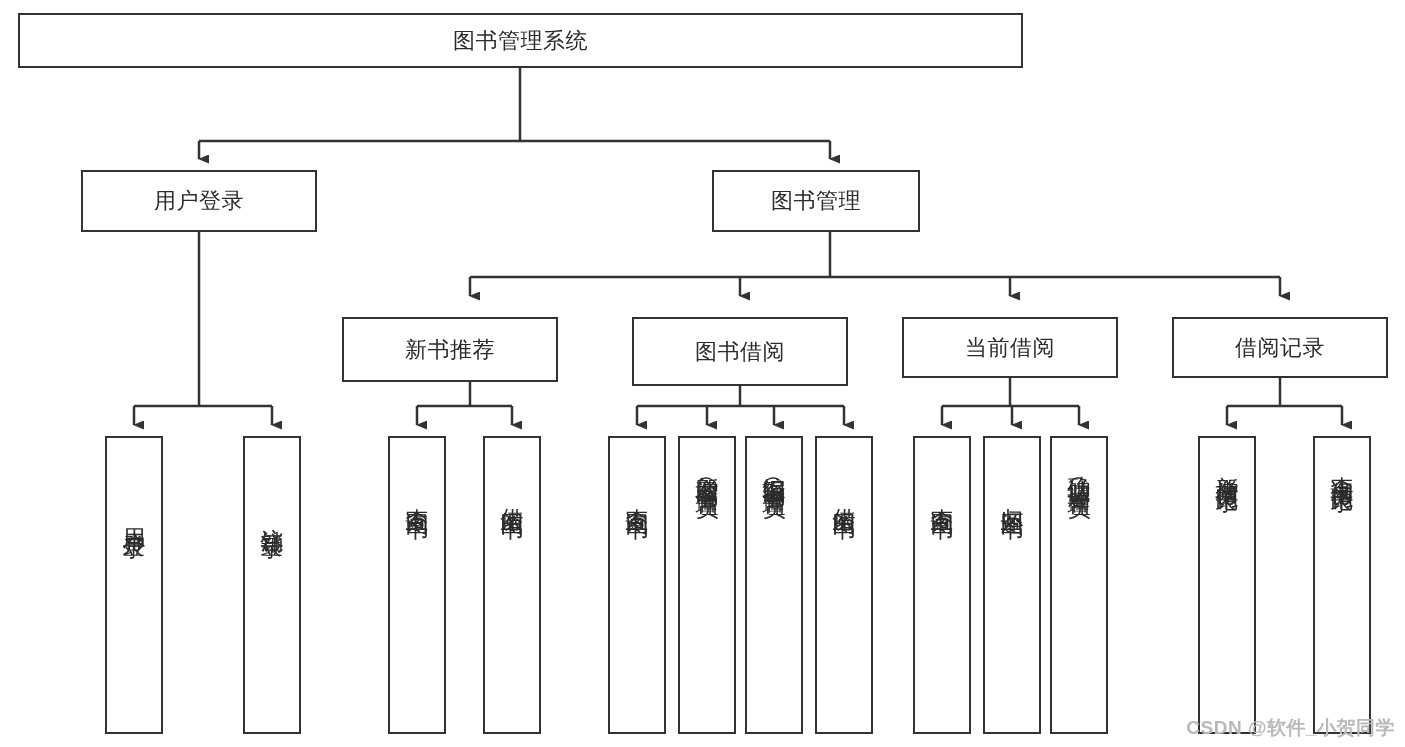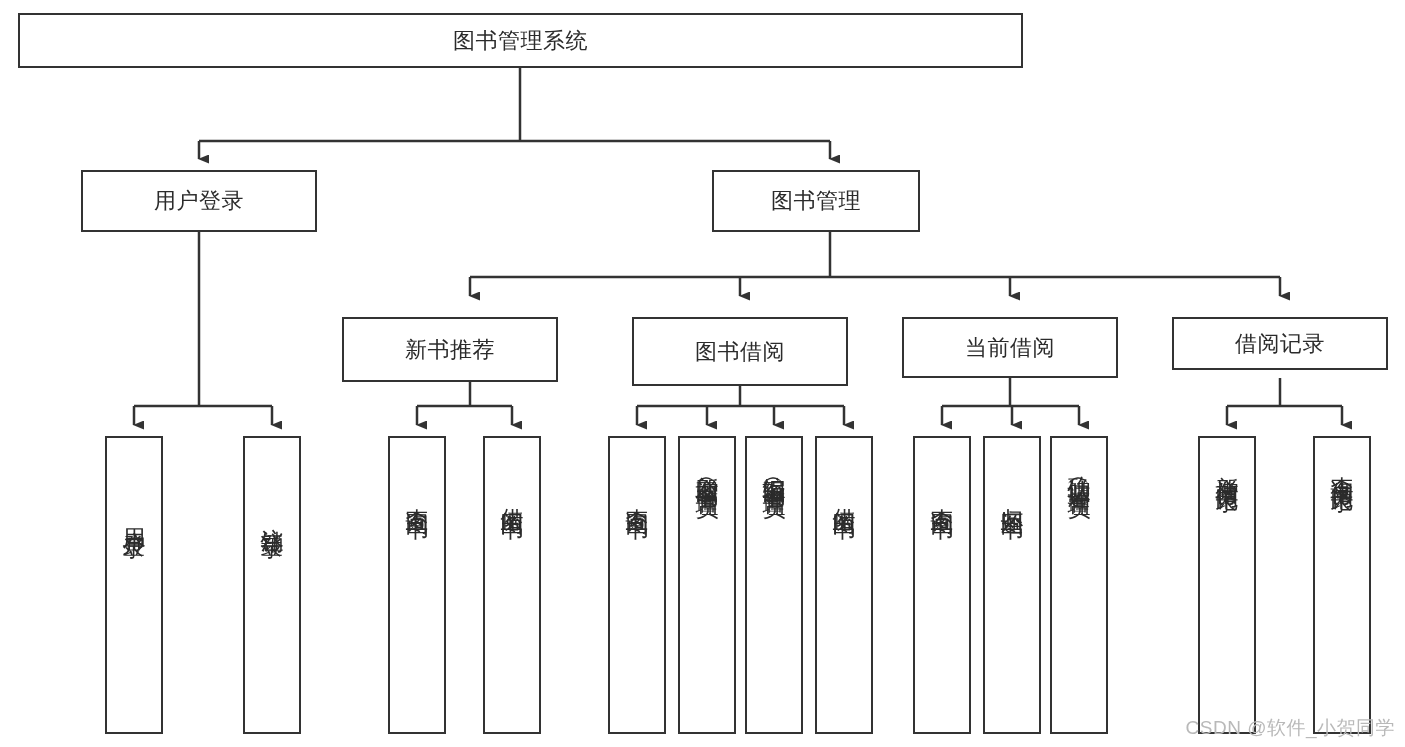--- a/index.html
+++ b/index.html
@@ -65,20 +65,21 @@
     padding-top: 20px;
   }
   .watermark {
     position: absolute;
     right: 10px;
     bottom: 6px;
     font-size: 19px;
     color: #b9b9b9;
     white-space: nowrap;
     letter-spacing: 0.5px;
+    font-weight: bold;
   }
 </style>
 </head>
 <body>
 
 <div id="canvas">
 
   <svg class="diagram" viewBox="0 0 1405 747">
     <defs>
       <marker id="arrow" markerWidth="9" markerHeight="11" refX="4.5" refY="10" orient="auto" markerUnits="userSpaceOnUse">
@@ -142,21 +143,21 @@
 
   <div class="node-box" style="left:342px; top:317px; width:216px; height:65px;">
     <span class="node-label">新书推荐</span>
   </div>
   <div class="node-box" style="left:632px; top:317px; width:216px; height:69px;">
     <span class="node-label">图书借阅</span>
   </div>
   <div class="node-box" style="left:902px; top:317px; width:216px; height:61px;">
     <span class="node-label">当前借阅</span>
   </div>
-  <div class="node-box" style="left:1172px; top:317px; width:216px; height:53px;">
+  <div class="node-box" style="left:1172px; top:317px; width:216px; height:61px;">
     <span class="node-label">借阅记录</span>
   </div>
 
   <div class="node-box vertical pad-top-more" style="left:105px; top:436px; width:58px; height:298px;">
     <span class="node-label">用户登录</span>
   </div>
   <div class="node-box vertical pad-top-more" style="left:243px; top:436px; width:58px; height:298px;">
     <span class="node-label">注销登录</span>
   </div>
 

